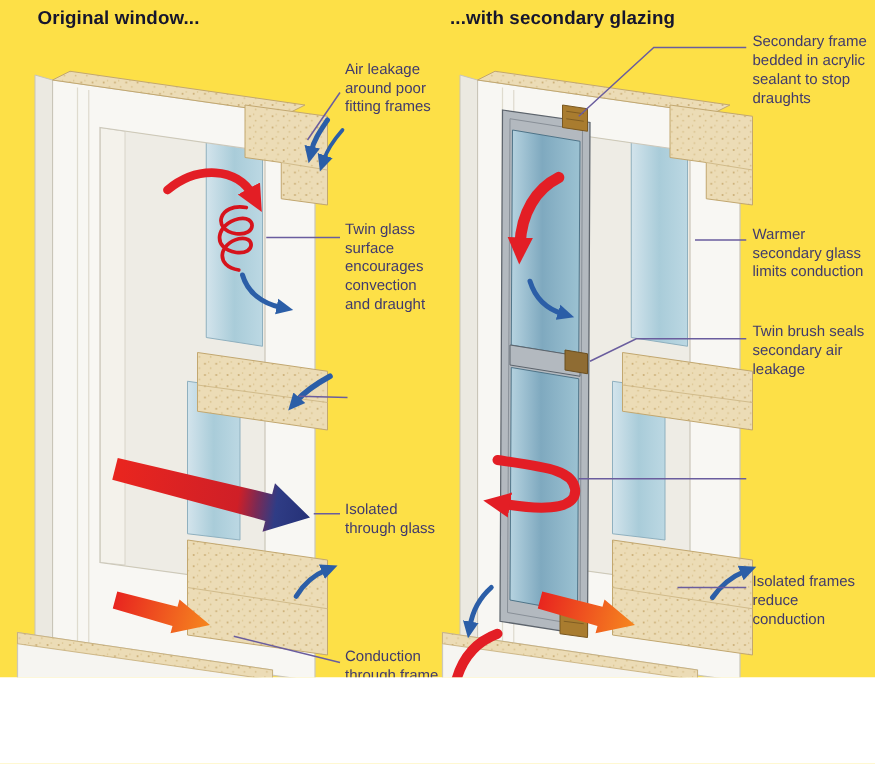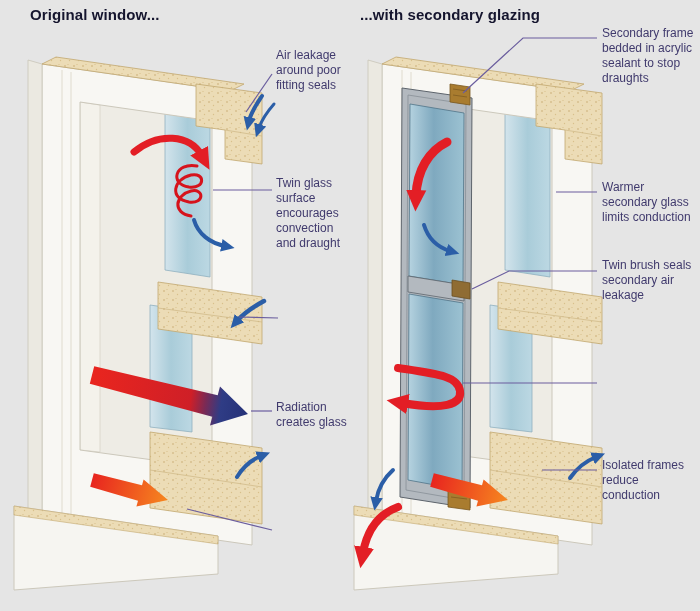--- a/index.html
+++ b/index.html
@@ -3,21 +3,21 @@
 <meta charset="utf-8">
 <style>
   :root{
     --title-color:#15152e;
     --label-color:#403a6d;
     --leader-color:#6a5d9e;
   }
   *{box-sizing:border-box;margin:0;padding:0}
   html,body{background:#fff}
   body{font-family:"Liberation Sans",sans-serif;}
-  .stage{position:relative;width:700px;height:611px;background:#e5e5e5;overflow:hidden}
+  .stage{position:relative;width:700px;height:542px;background:#fde047;overflow:hidden}
   .art{position:absolute;left:0;top:0;width:700px;height:611px}
   .title{position:absolute;top:6px;font-size:15px;font-weight:bold;color:var(--title-color);letter-spacing:.1px;white-space:nowrap}
   .label{position:absolute;font-size:12px;line-height:1.26;color:var(--label-color)}
   .label.left-side{left:276px;width:80px}
   .label.right-side{left:602px;width:92px}
 </style>
 </head>
 <body>
 
 <div class="stage">
@@ -140,22 +140,23 @@
       <path d="M597,192 L556,192"></path>
       <path d="M597,271 L509,271 L472,289"></path>
       <path d="M597,383 L463,383"></path>
       <path d="M597,470 L542,470"></path>
     </g>
   </svg>
 
   <div class="title" style="left:30px">Original window...</div>
   <div class="title" style="left:360px">...with secondary glazing</div>
 
-  <div class="label left-side" style="top:48px">Air leakage around poor fitting seals</div>
+  <div class="label left-side" style="top:48px">Air leakage around poor fitting frames</div>
   <div class="label left-side" style="top:176px">Twin glass surface encourages convection and draught</div>
-  <div class="label left-side" style="top:400px">Radiation creates glass</div>
+  <div class="label left-side" style="top:400px">Isolated through glass</div>
+  <div class="label left-side" style="top:518px">Conduction through frame</div>
 
   <div class="label right-side" style="top:26px">Secondary frame bedded in acrylic sealant to stop draughts</div>
   <div class="label right-side" style="top:180px">Warmer secondary glass limits conduction</div>
   <div class="label right-side" style="top:258px">Twin brush seals secondary air leakage</div>
   <div class="label right-side" style="top:458px">Isolated frames reduce conduction</div>
 
 </div>
 
 </body></html>

